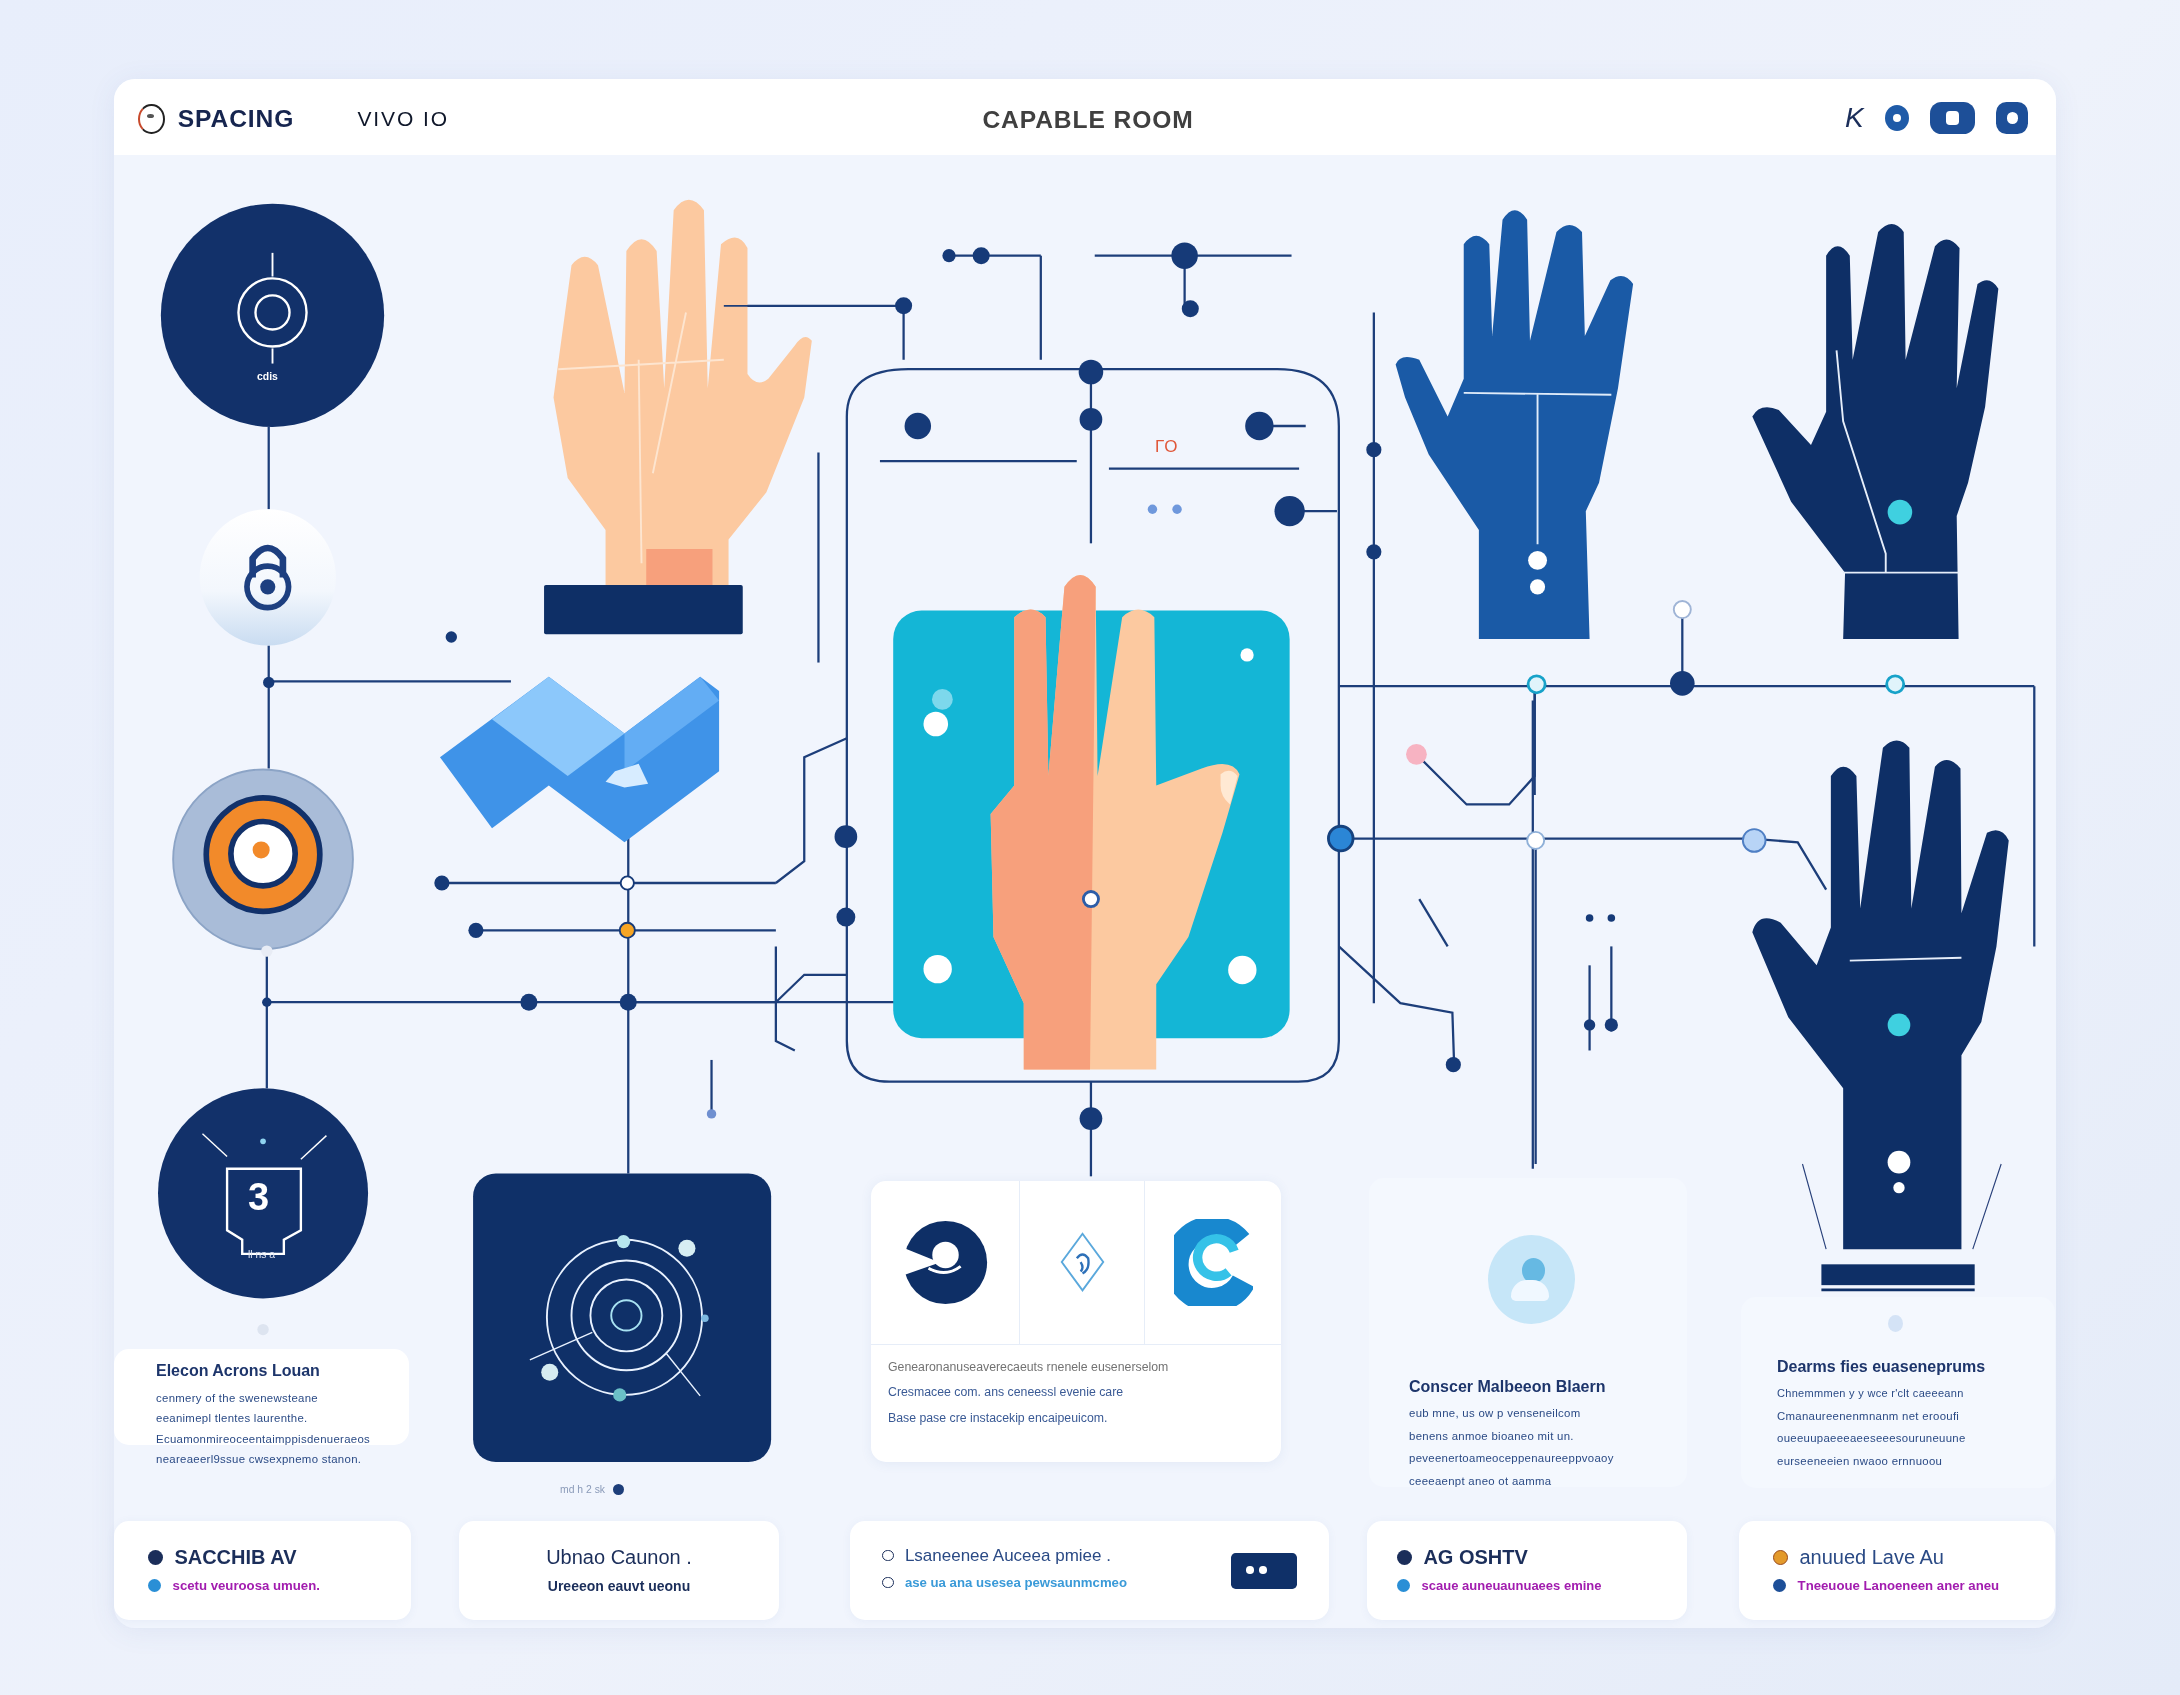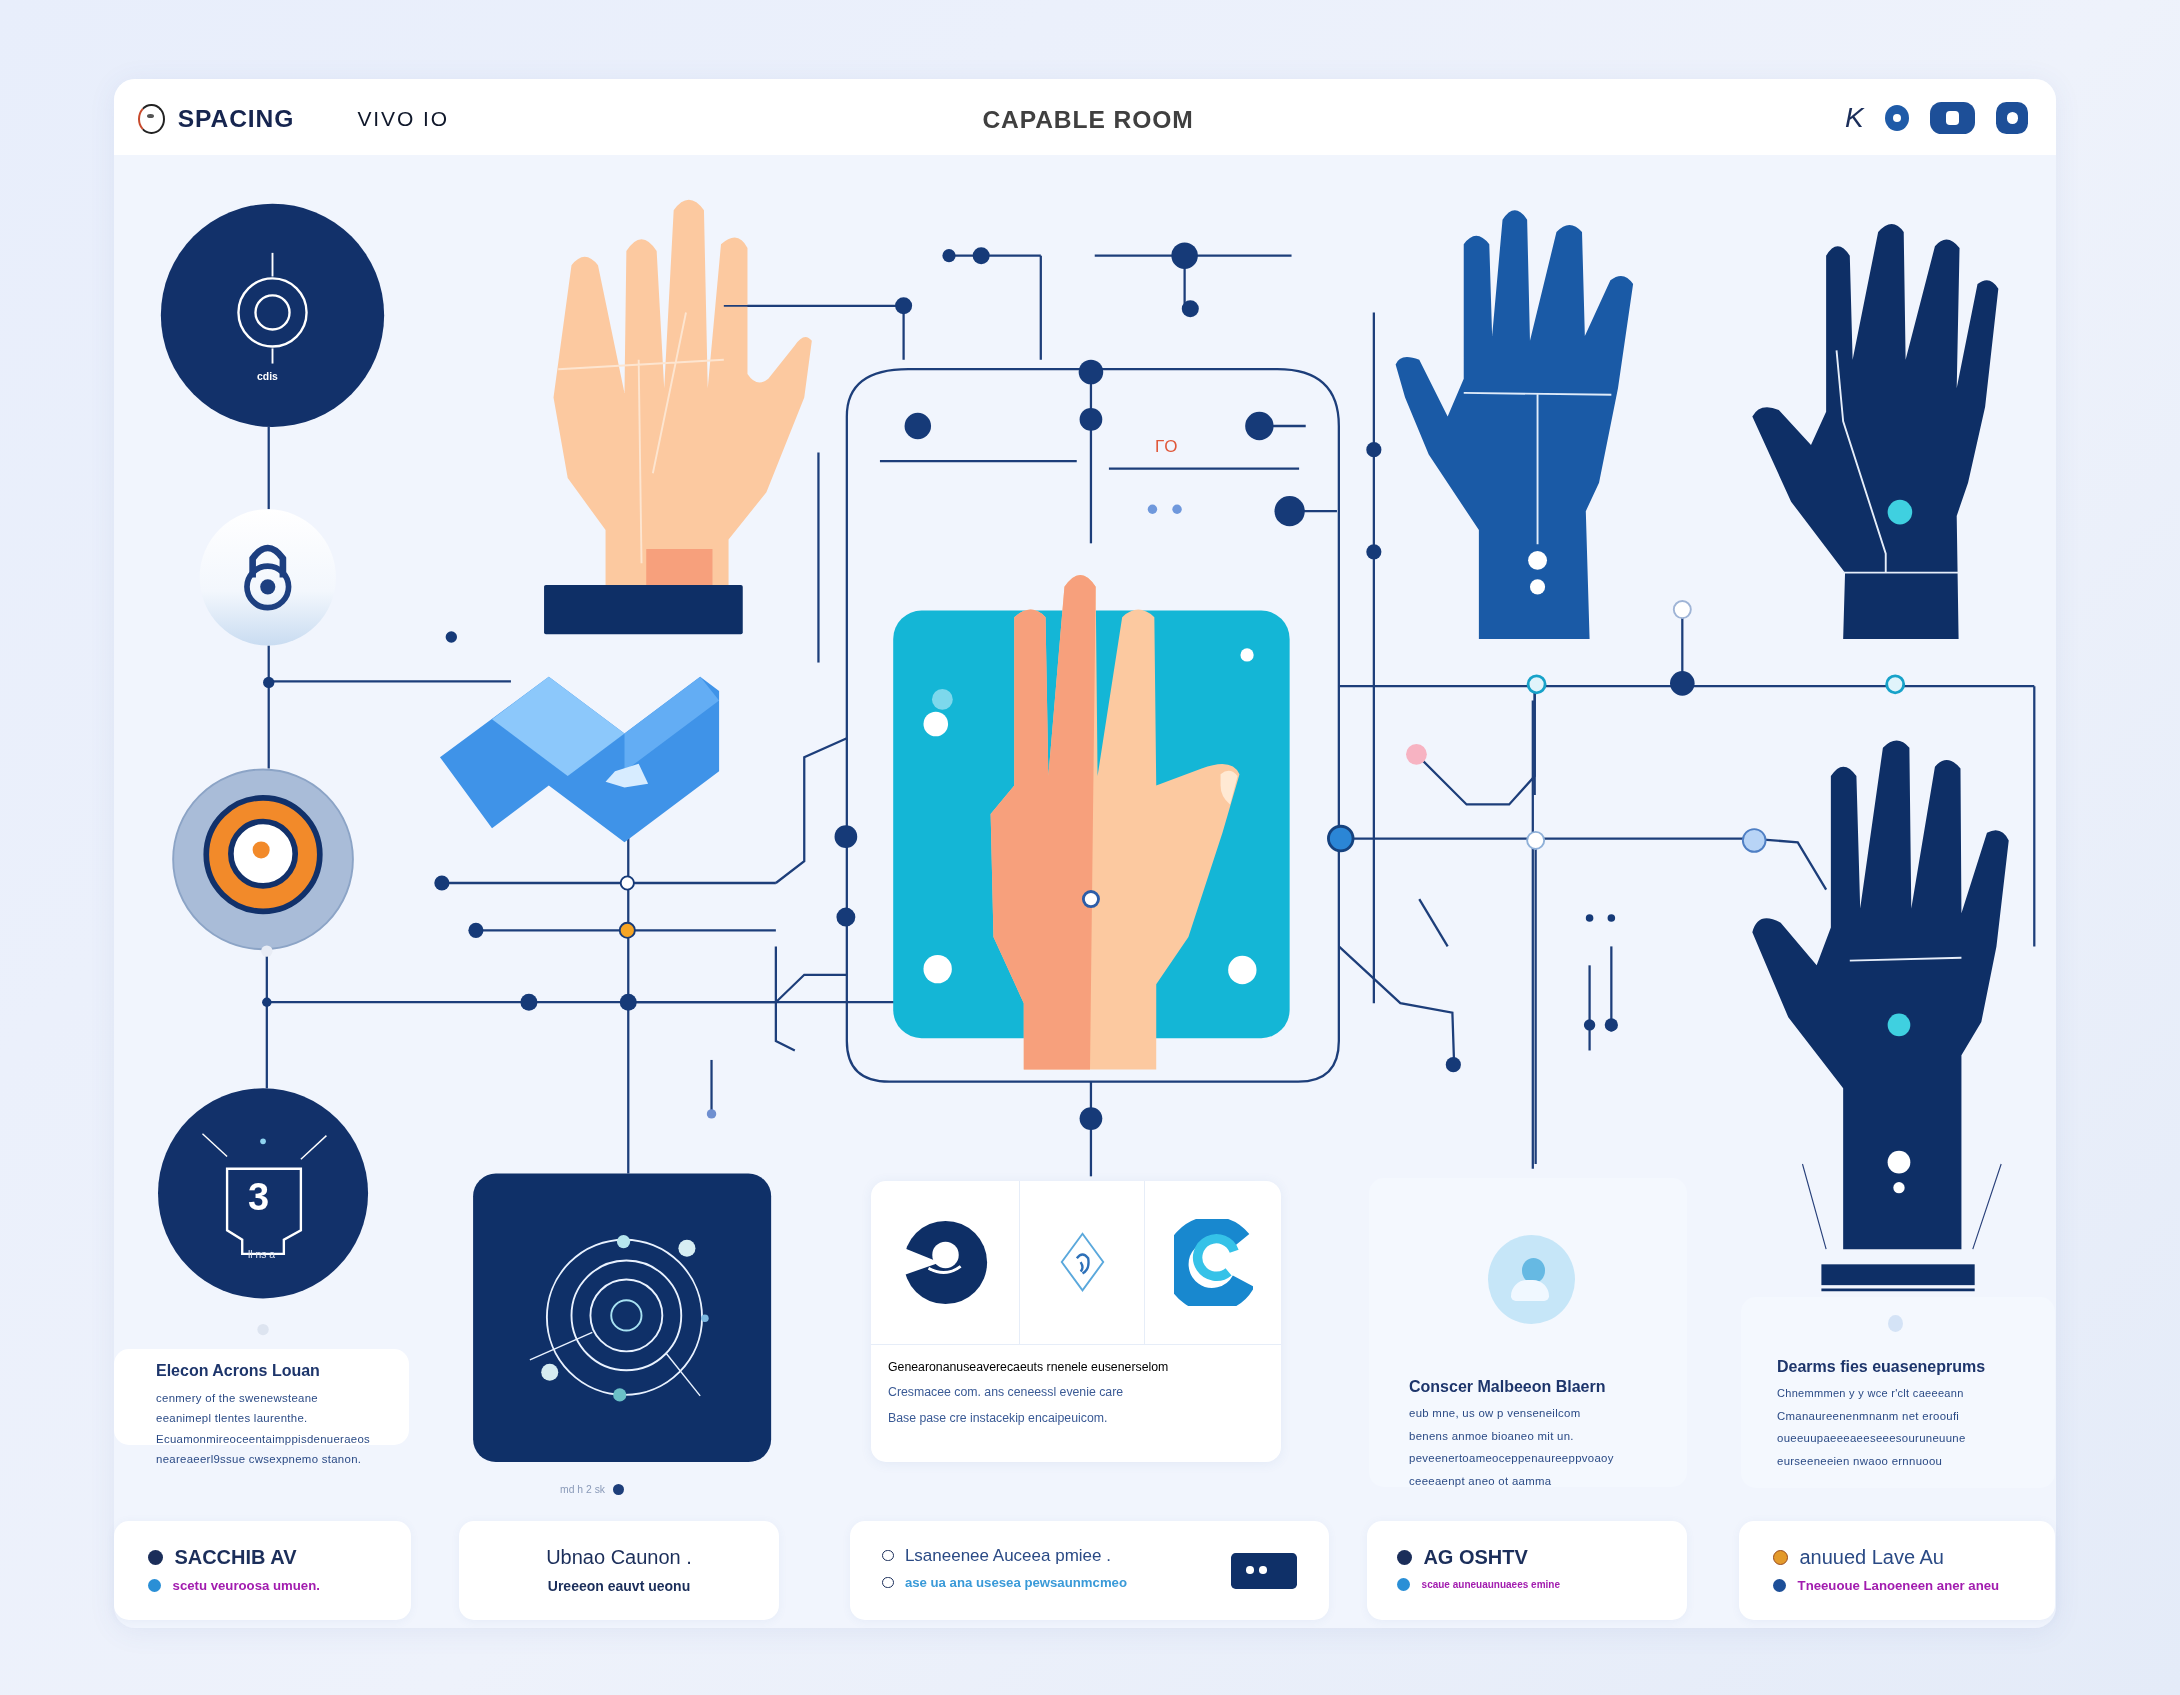--- a/index.html
+++ b/index.html
@@ -291,21 +291,21 @@
         </svg>
     </div>
     <div style="flex:1.1;display:flex;align-items:center;justify-content:center;">
       <svg style="position:static" width="79" height="87" viewBox="0 0 84 92">
           <path d="M74,66 A38,38 0 1 1 70,24" fill="none" stroke="#1888cf" stroke-width="26"></path>
           <path d="M58,56 A20,20 0 1 1 64,34" fill="none" stroke="#35c2e8" stroke-width="10"></path>
         </svg>
     </div>
   </div>
   <div style="padding:15px 0 0 17px;">
-    <div class="l" style="font-size:12.3px;color:#000000;margin-bottom:11.4px;white-space:nowrap;">Genearonanuseaverecaeuts rnenele eusenerselom</div>
+    <div class="l" style="font-size:12.3px;color:#737373;margin-bottom:11.4px;white-space:nowrap;">Genearonanuseaverecaeuts rnenele eusenerselom</div>
     <div class="l" style="font-size:12.3px;color:#3a5a95;margin-bottom:11.4px;white-space:nowrap;">Cresmacee com. ans ceneessl evenie care</div>
     <div class="l" style="font-size:12.3px;color:#3a5a95;white-space:nowrap;">Base pase cre instacekip encaipeuicom.</div>
   </div>
 </div>
 
 <div class="abs card txtcard" style="left:1369px;top:1178px;width:318px;height:309px;background:#f4f8fe;padding:0 0 0 40px;">
   <div style="width:87px;height:89px;border-radius:50%;background:#c6e6f8;margin:57px 0 0 79px;position:relative;">
     <div style="position:absolute;left:34px;top:23px;width:23px;height:24.6px;border-radius:50%;background:#66b9e3;"></div>
     <div style="position:absolute;left:23px;top:45px;width:38px;height:21px;border-radius:19px 19px 5.7px 5.7px;background:#f0f8ff;"></div>
   </div>
@@ -353,21 +353,21 @@
     <span style="position:absolute;left:28px;top:13.2px;width:7.6px;height:7.6px;border-radius:50%;background:#fff;"></span>
   </div>
 </div>
 <div class="abs btn" style="left:1367px;top:1521px;width:320px;height:99px;padding:24.6px 0 0 30px;">
   <div class="row">
       <span class="dot" style="background:#1b2e5a;"></span>
       <span class="t1">AG OSHTV</span>
     </div>
   <div class="row" style="margin-top:9.5px;">
       <span class="dot" style="background:#2a8fd6;width:13.2px;height:13.2px;"></span>
-      <span class="t2" style="font-size:10px;">scaue auneuaunuaees emine</span>
+      <span class="t2" style="font-size:13px;">scaue auneuaunuaees emine</span>
     </div>
 </div>
 <div class="abs btn" style="left:1739px;top:1521px;width:316px;height:99px;padding:24.6px 0 0 34px;">
   <div class="row">
       <span class="dot" style="background:#e39a2c;border:1.9px solid #9a4b1e;width:15px;height:15px;box-sizing:border-box;"></span>
       <span class="t1" style="font-weight:400;color:#2a4a85;">anuued Lave Au</span>
     </div>
   <div class="row" style="margin-top:9.5px;">
       <span class="dot" style="background:#1d4f98;width:13.2px;height:13.2px;"></span>
       <span class="t2" style="font-size:13.2px;">Tneeuoue Lanoeneen aner aneu</span>

